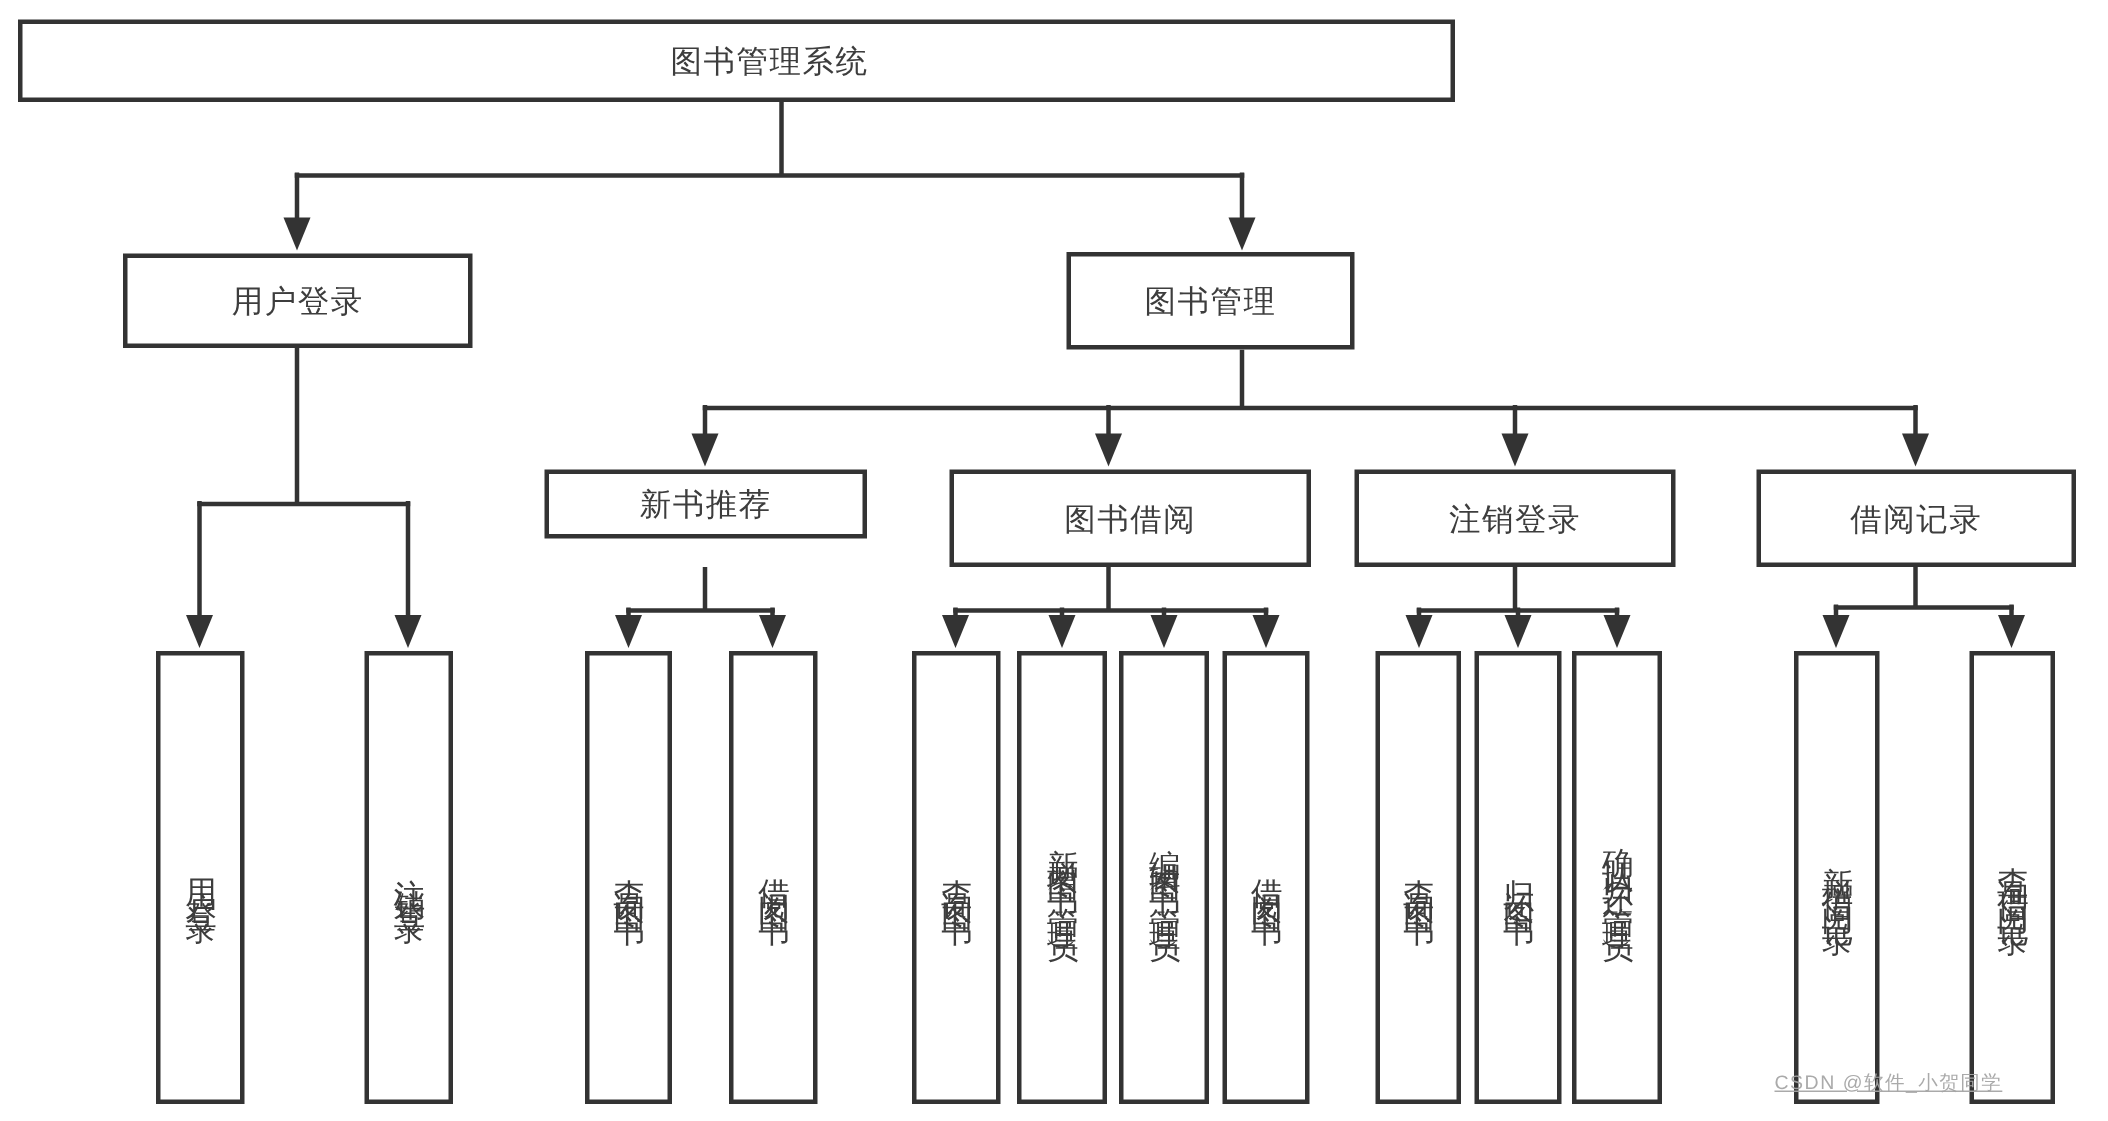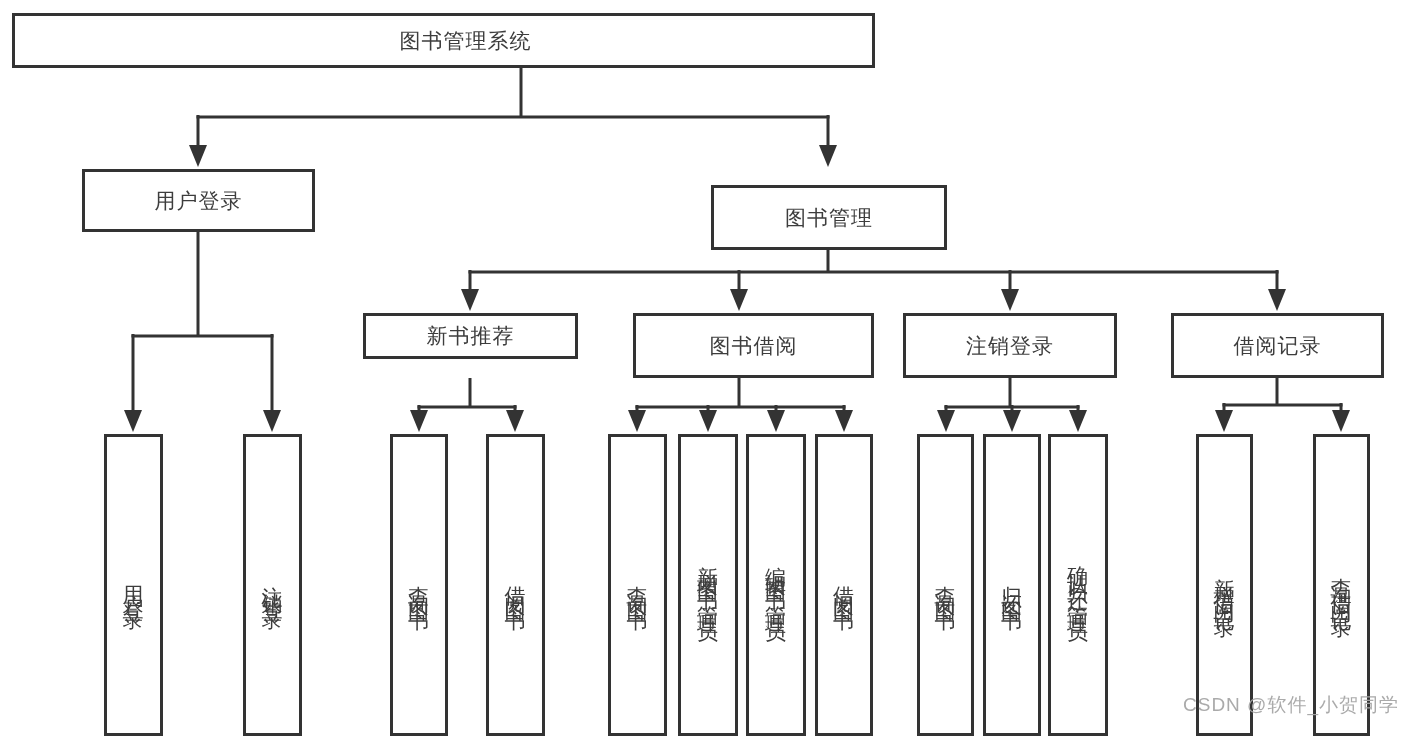--- a/index.html
+++ b/index.html
@@ -32,26 +32,27 @@
   .leaf .vtext{
     writing-mode:vertical-rl;
     text-orientation:mixed;
     letter-spacing:8px;
     line-height:1;
     font-size:21px;
     white-space:nowrap;
   }
   .watermark{
     position:absolute;
-    left:1183px;top:692px;
-    font-size:19px;
+    left:1183px;top:713px;
+    font-size:13px;
     letter-spacing:1px;
     color:rgba(165,165,165,0.95);
     z-index:20;
     white-space:nowrap;
+    text-decoration:underline;
   }
 </style>
 </head>
 <body>
 
 <div id="canvas">
 
   <svg id="wires" width="1405" height="747" viewBox="0 0 1405 747" stroke="#333333" stroke-width="3" fill="#333333">
 
     <g>
@@ -121,28 +122,28 @@
     <g>
       <line x1="1277" y1="378" x2="1277" y2="405"></line>
       <line x1="1222.5" y1="405" x2="1342.5" y2="405"></line>
       <line x1="1224" y1="403" x2="1224" y2="414"></line>
       <path d="M1215 410 L1233 410 L1224 432 Z" stroke="none"></path>
       <line x1="1341" y1="403" x2="1341" y2="414"></line>
       <path d="M1332 410 L1350 410 L1341 432 Z" stroke="none"></path>
     </g>
   </svg>
 
-  <div class="node" style="left:12px;top:13px;width:863px;height:55px;padding-left:44px;">
+  <div class="node" style="left:12px;top:13px;width:958px;height:55px;padding-left:44px;">
     <span>图书管理系统</span>
   </div>
 
   <div class="node" style="left:82px;top:169px;width:233px;height:63px;">
     <span>用户登录</span>
   </div>
-  <div class="node" style="left:711px;top:168px;width:236px;height:65px;margin-top:17px;">
+  <div class="node" style="left:711px;top:168px;width:192px;height:65px;">
     <span>图书管理</span>
   </div>
 
   <div class="node" style="left:363px;top:313px;width:215px;height:46px;">
     <span>新书推荐</span>
   </div>
   <div class="node" style="left:633px;top:313px;width:241px;height:65px;">
     <span>图书借阅</span>
   </div>
   <div class="node" style="left:903px;top:313px;width:214px;height:65px;">

